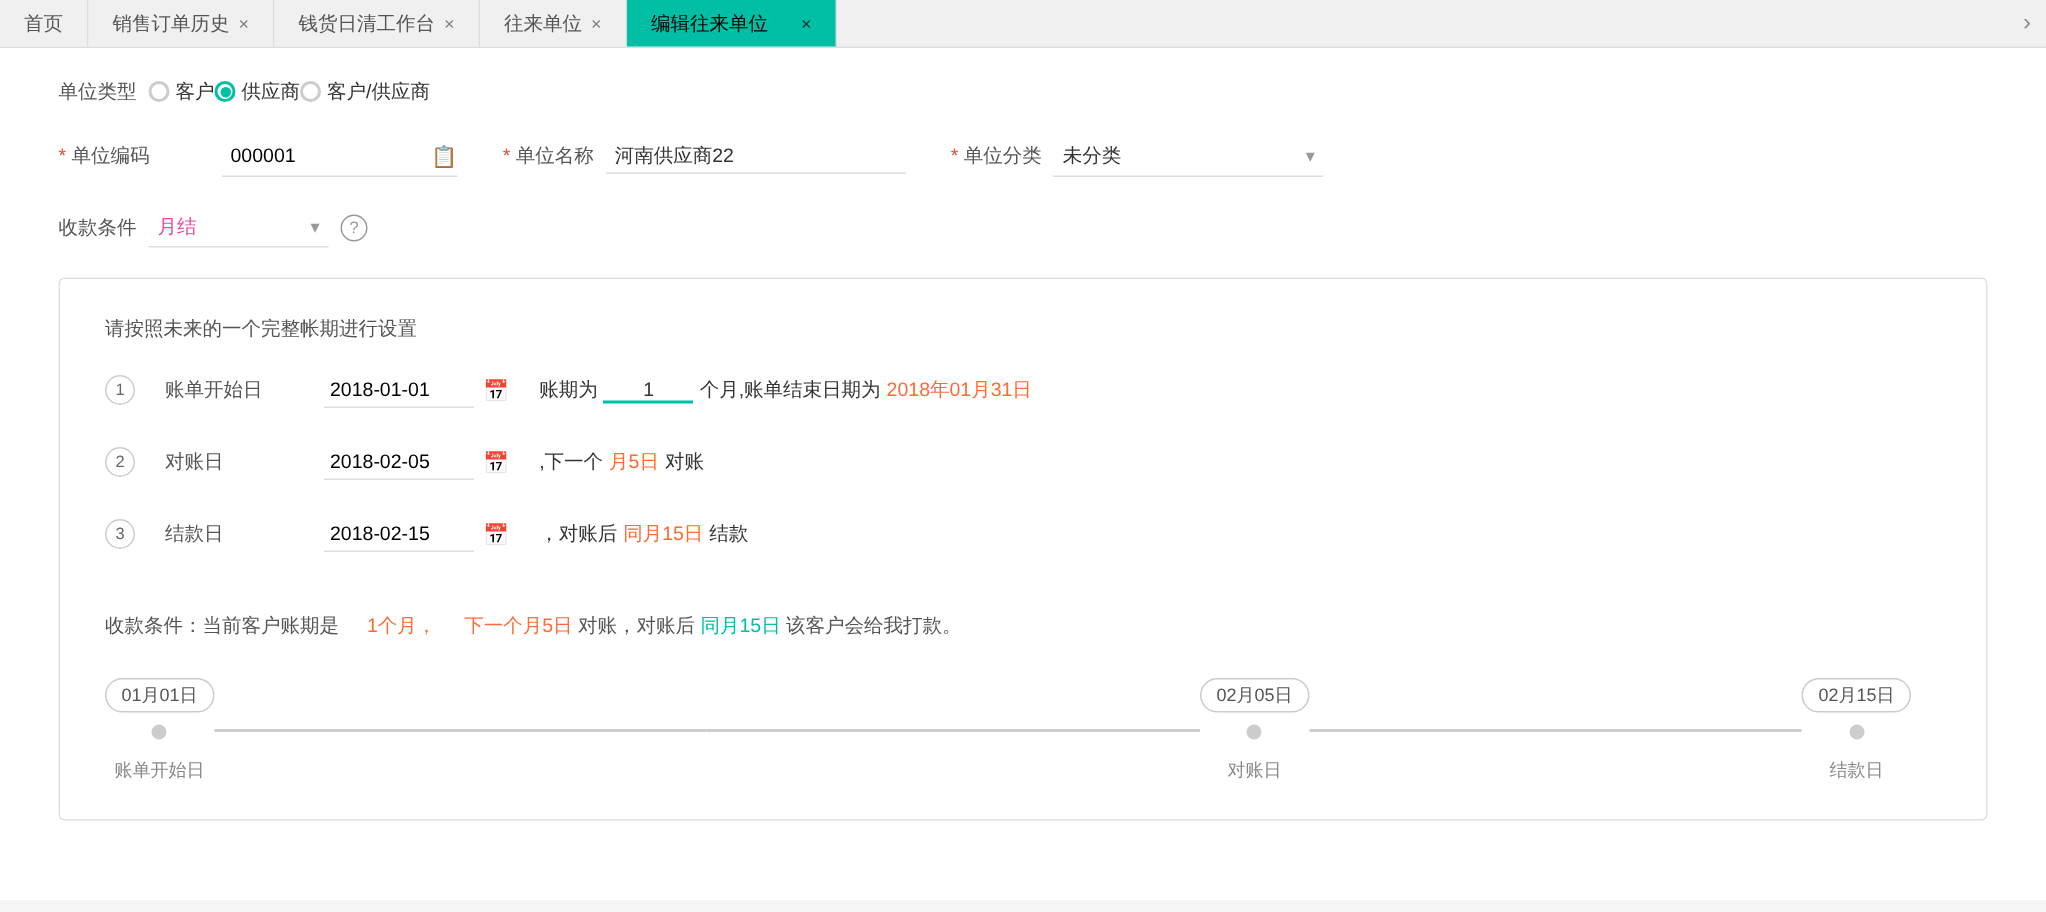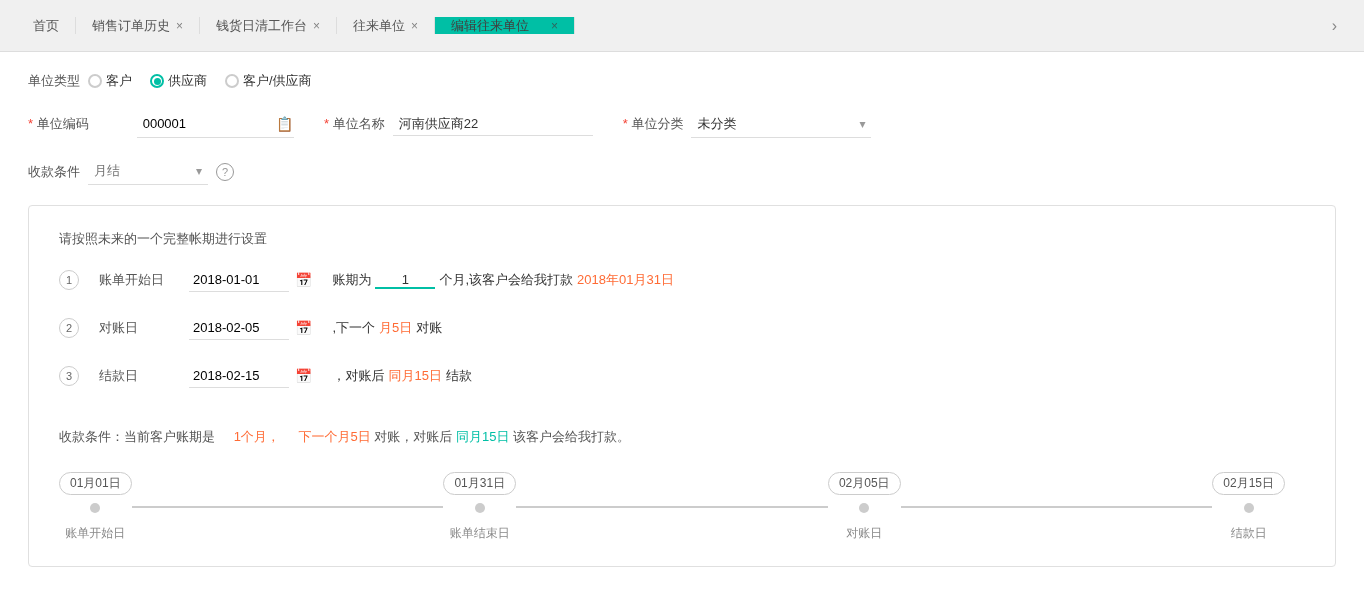--- a/index.html
+++ b/index.html
@@ -4,59 +4,59 @@
   <style>
     * { box-sizing: border-box; margin: 0; padding: 0; }
     body { font-family: 'PingFang SC', 'Microsoft YaHei', sans-serif; font-size: 14px; color: #333; background: #f5f5f5; }
 
     
     .tab-bar {
       display: flex;
       align-items: center;
       background: #f0f0f0;
       border-bottom: 1px solid #ddd;
-      height: 52px;
-      padding: 17px;
+      height: 32px;
+      padding: 0;
     }
     .tab {
       display: flex;
       align-items: center;
       padding: 0 16px;
       height: 100%;
       cursor: pointer;
       font-size: 13px;
       color: #555;
       border-right: 1px solid #ddd;
       background: #f0f0f0;
       position: relative;
       white-space: nowrap;
       gap: 6px;
     }
     .tab.active {
       background: #00bfa5;
-      color: #404040;
+      color: #000000;
       gap: 22px;
     }
     .tab-close {
       font-size: 12px;
       opacity: 0.7;
       cursor: pointer;
     }
     .tab-arrow {
       margin-left: auto;
       padding: 0 10px;
       font-size: 16px;
       color: #888;
       cursor: pointer;
     }
 
     
     .main-content {
       background: #fff;
-      padding: 20px 28px;
+      padding: 20px 39px;
       min-height: calc(100vh - 40px);
     }
 
     
     .form-row {
       display: flex;
       align-items: center;
       margin-bottom: 20px;
       gap: 30px;
     }
@@ -69,21 +69,21 @@
       color: #555;
       font-size: 13px;
       white-space: nowrap;
     }
     .form-item .required::before {
       content: '* ';
       color: #f44336;
     }
     .radio-group {
       display: flex;
-      gap: 18px;
+      gap: 0;
       align-items: center;
     }
     .radio-item {
       display: flex;
       align-items: center;
       gap: 4px;
       cursor: pointer;
       font-size: 13px;
     }
     .radio-circle {
@@ -150,21 +150,21 @@
       cursor: pointer;
       min-width: 120px;
       justify-content: space-between;
       gap: 0;
     }
     .dropdown-value {
       color: #333;
       font-size: 13px;
     }
     .dropdown-value.highlight {
-      color: #737373;
+      color: #ec4899;
     }
     .dropdown-arrow {
       color: #999;
       font-size: 12px;
     }
     .dropdown-large {
       min-width: 180px;
     }
 
     
@@ -199,20 +199,21 @@
     }
     .step-label {
       font-size: 13px;
       color: #555;
       min-width: 70px;
     }
     .step-date-input {
       display: flex;
       align-items: center;
       gap: 6px;
+      margin-left: 16px;
     }
     .step-date-input input {
       border: none;
       border-bottom: 1px solid #ddd;
       outline: none;
       font-size: 13px;
       width: 100px;
       padding: 4px 4px;
       background: transparent;
     }
@@ -380,21 +381,21 @@
     <div class="step-row">
       <div class="step-num">1</div>
       <div class="step-label">账单开始日</div>
       <div class="step-date-input">
         <input type="text" value="2018-01-01" style="">
         <span class="cal-icon">📅</span>
       </div>
       <div class="step-desc">
         <span>账期为</span>
         <input type="text" class="period-input" value="1" style="">
-        <span>个月,该客户会给我打款</span>
+        <span>个月,账单结束日期为</span>
         <span class="accent">2018年01月31日</span>
       </div>
     </div>
 
     <div class="step-row">
       <div class="step-num">2</div>
       <div class="step-label">对账日</div>
       <div class="step-date-input">
         <input type="text" value="2018-02-05" style="">
         <span class="cal-icon">📅</span>
@@ -434,25 +435,20 @@
       <div style="display:flex; align-items:center; width:100%;">
 
         <div class="tl-wrapper">
           <div class="timeline-badge">01月01日</div>
           <div style="width:10px;height:10px;border-radius:50%;background:#ccc;margin:8px 0;"></div>
           <div class="timeline-node-label">账单开始日</div>
         </div>
 
         <div class="timeline-line"></div>
 
-        <div class="tl-wrapper">
-          <div class="timeline-badge">01月31日</div>
-          <div style="width:10px;height:10px;border-radius:50%;background:#ccc;margin:8px 0;"></div>
-          <div class="timeline-node-label">账单结束日</div>
-        </div>
 
         <div class="timeline-line"></div>
 
         <div class="tl-wrapper">
           <div class="timeline-badge">02月05日</div>
           <div style="width:10px;height:10px;border-radius:50%;background:#ccc;margin:8px 0;"></div>
           <div class="timeline-node-label">对账日</div>
         </div>
 
         <div class="timeline-line"></div>

